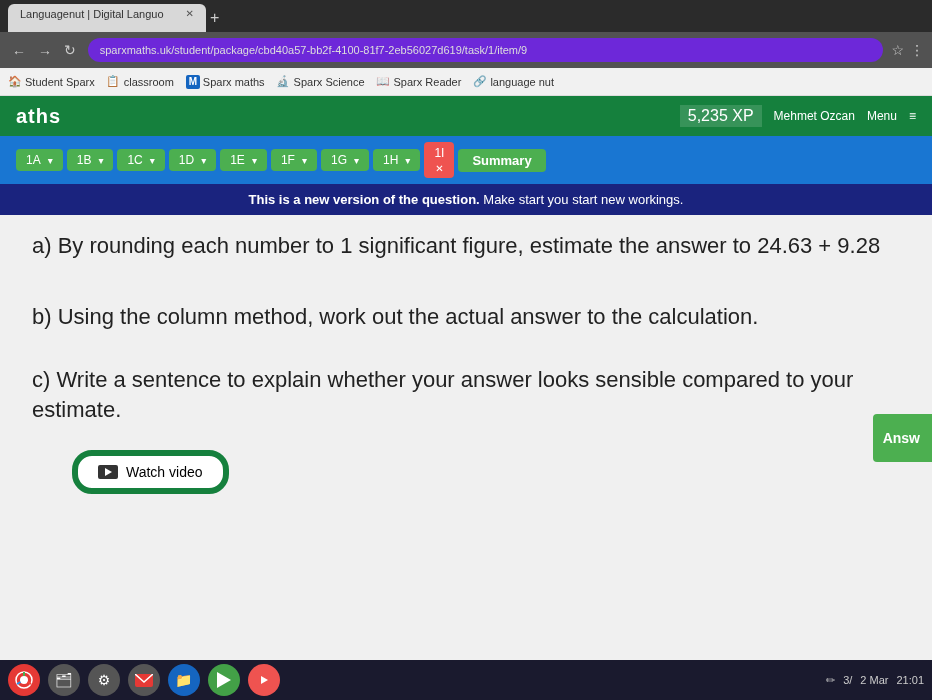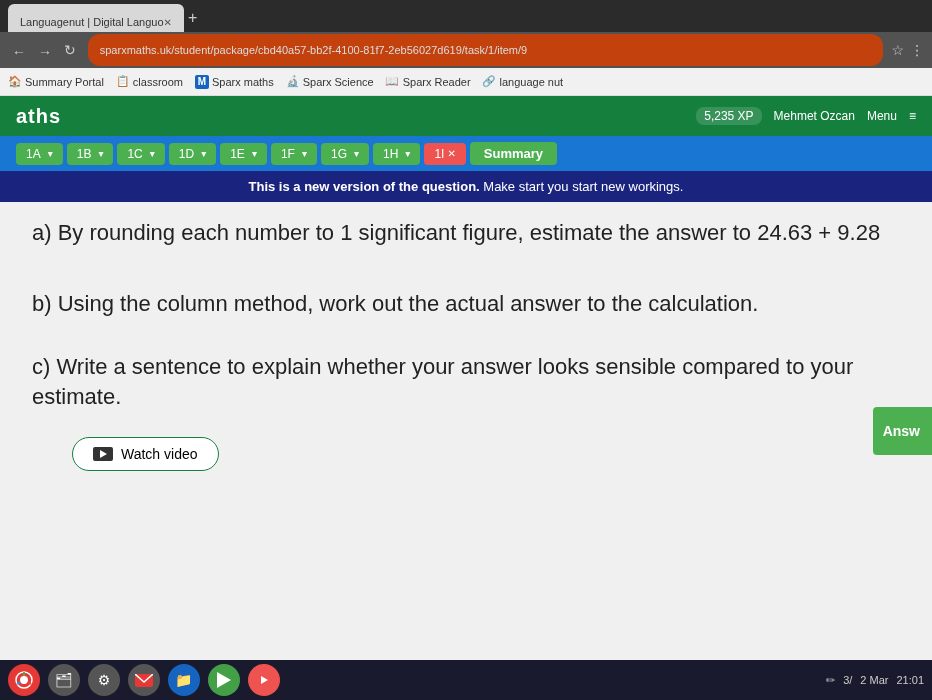--- a/index.html
+++ b/index.html
@@ -25,22 +25,22 @@
       height: 32px;
     }
 
     .tab {
       background: #d8d8d8;
       border-radius: 6px 6px 0 0;
       padding: 4px 12px;
       font-size: 11px;
       color: #333;
       display: flex;
-      align-items: flex-end;
-      gap: 0;
+      align-items: flex-start;
+      gap: 22px;
       height: 28px;
     }
 
     .tab .close-btn {
       font-size: 10px;
       color: #555;
       cursor: pointer;
     }
 
     .tab-add {
@@ -66,27 +66,27 @@
 
     .nav-btn {
       color: #ccc;
       font-size: 14px;
       cursor: pointer;
       padding: 2px 4px;
     }
 
     .url-field {
       flex: 1;
-      background: #c2410c;
+      background: #6d28d9;
       border: none;
       border-radius: 12px;
       padding: 3px 12px;
       color: #ddd;
       font-size: 11px;
-      height: 32px;
+      height: 24px;
     }
 
     .addr-actions {
       display: flex;
       gap: 6px;
       color: #ccc;
       font-size: 14px;
     }
 
     
@@ -138,23 +138,23 @@
     .sparx-user-info {
       color: white;
       font-size: 12px;
       display: flex;
       align-items: center;
       gap: 12px;
     }
 
     .xp-badge {
       background: rgba(255,255,255,0.15);
-      border-radius: 8px;
+      border-radius: 0;
       padding: 2px 8px;
-      font-size: 12px;
+      font-size: 16px;
     }
 
     
     .task-nav {
       background: #1976d2;
       display: flex;
       align-items: center;
       padding: 6px 16px;
       gap: 4px;
       flex-wrap: nowrap;
@@ -183,20 +183,21 @@
       background: #ef5350;
       color: white;
       border: none;
       border-radius: 4px;
       padding: 4px 10px;
       font-size: 12px;
       cursor: pointer;
       display: flex;
       align-items: center;
       gap: 3px;
+      flex-direction: column;
     }
 
     .task-btn-current .x-icon {
       font-size: 10px;
     }
 
     .summary-btn {
       background: #4caf50;
       color: white;
       border: none;
@@ -238,21 +239,21 @@
     .question-part.part-c {
       margin-bottom: 24px;
     }
 
     
     .watch-video-btn {
       display: inline-flex;
       align-items: center;
       gap: 8px;
       background: white;
-      border: 1px solid #15803d;
+      border: 6px solid #15803d;
       border-radius: 20px;
       padding: 8px 20px;
       font-size: 14px;
       cursor: pointer;
       margin-left: 40px;
     }
 
     .video-icon {
       width: 20px;
       height: 14px;
@@ -351,21 +352,21 @@
     <input class="url-field" type="text" value="sparxmaths.uk/student/package/cbd40a57-bb2f-4100-81f7-2eb56027d619/task/1/item/9" style="">
     <div class="addr-actions">
       <span>☆</span>
       <span>⋮</span>
     </div>
   </div>
 
   <div class="bookmarks-bar">
     <div class="bookmark-item">
       <span class="fav">🏠</span>
-      <span>Summary Portal</span>
+      <span>Student Sparx</span>
     </div>
     <div class="bookmark-item">
       <span class="fav">📋</span>
       <span>classroom</span>
     </div>
     <div class="bookmark-item">
       <span class="fav" style="background:#1565c0;color:white;border-radius:2px;padding:1px 3px;font-size:10px;font-weight:bold;">M</span>
       <span>Sparx maths</span>
     </div>
     <div class="bookmark-item">

